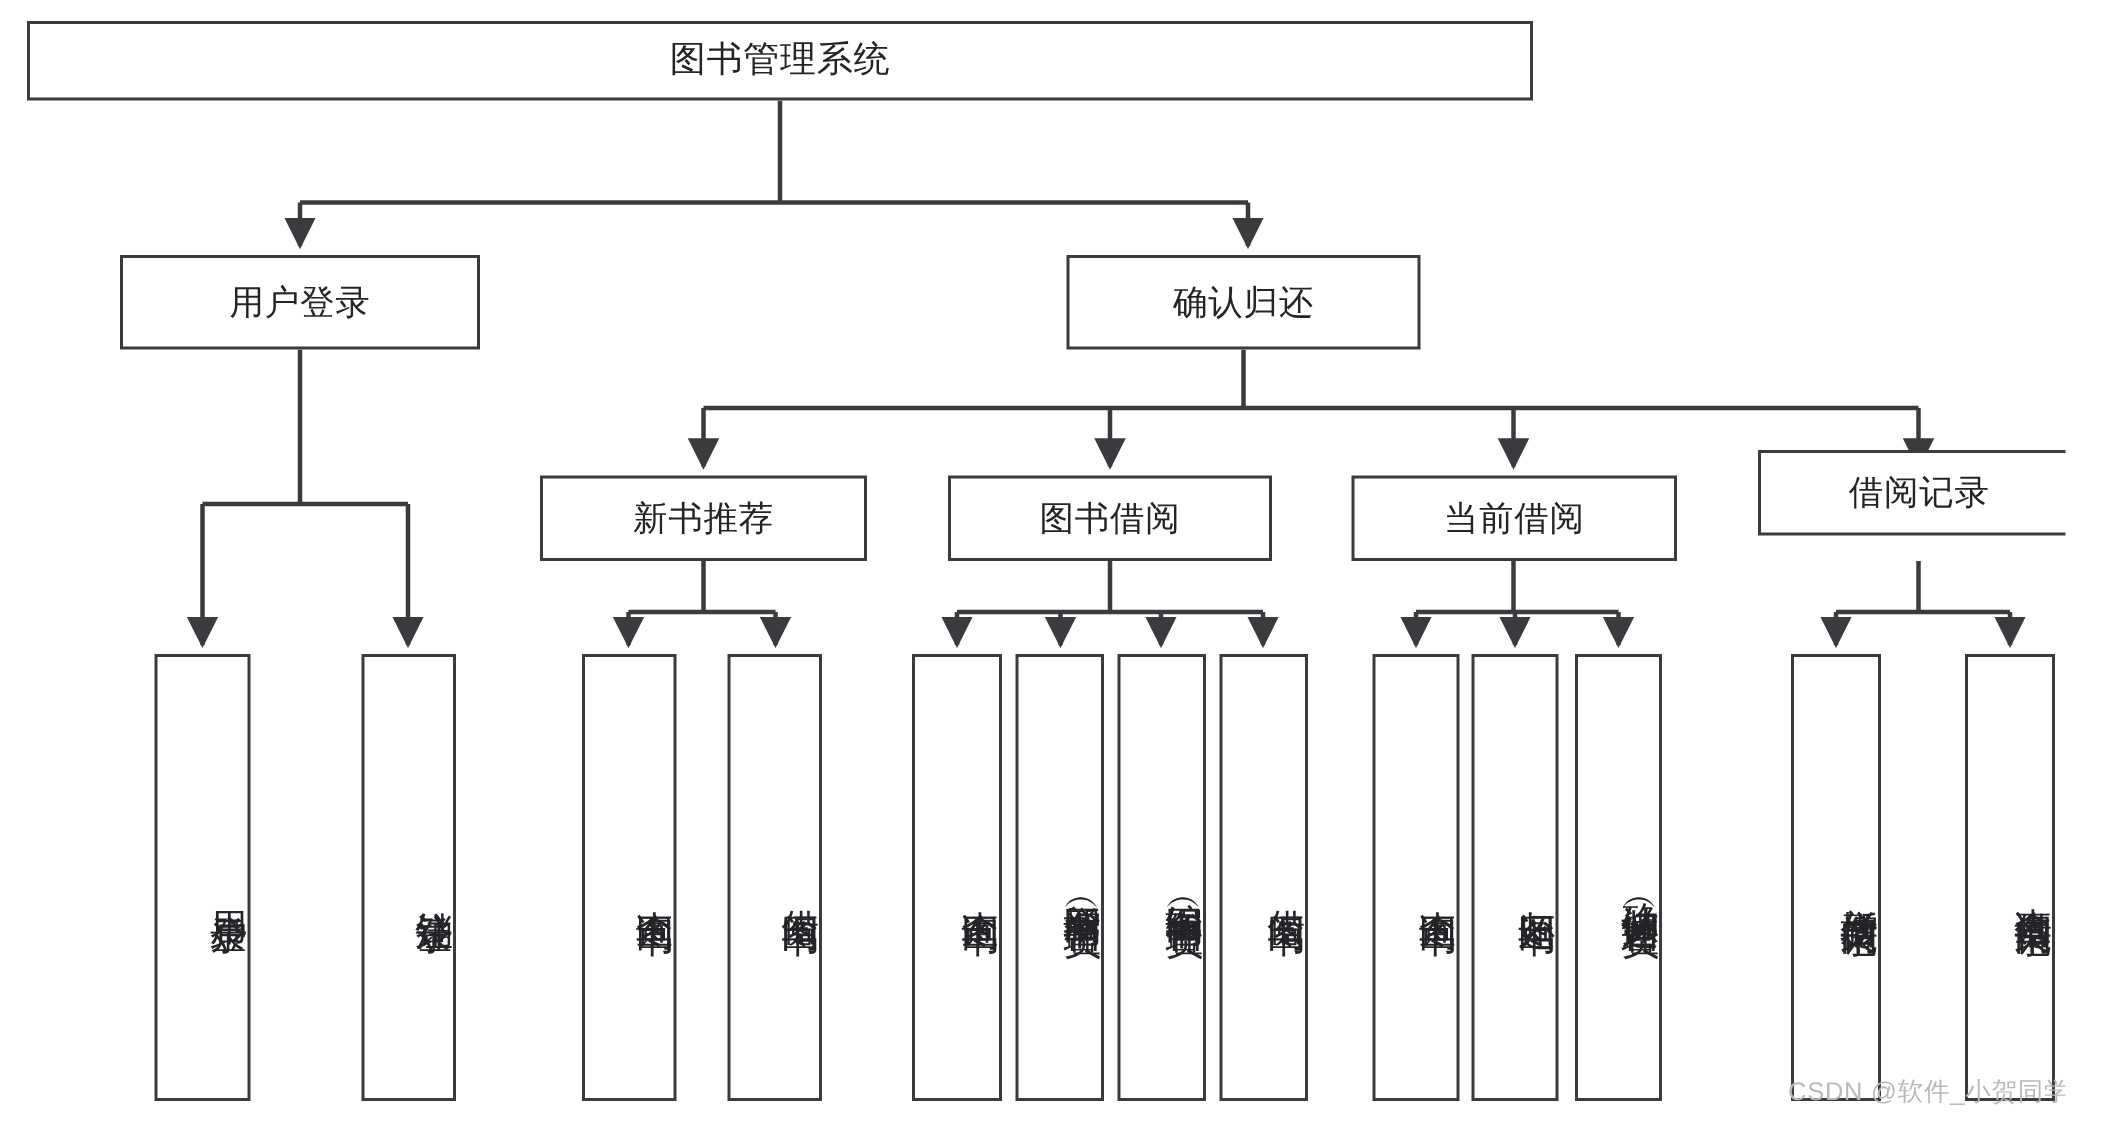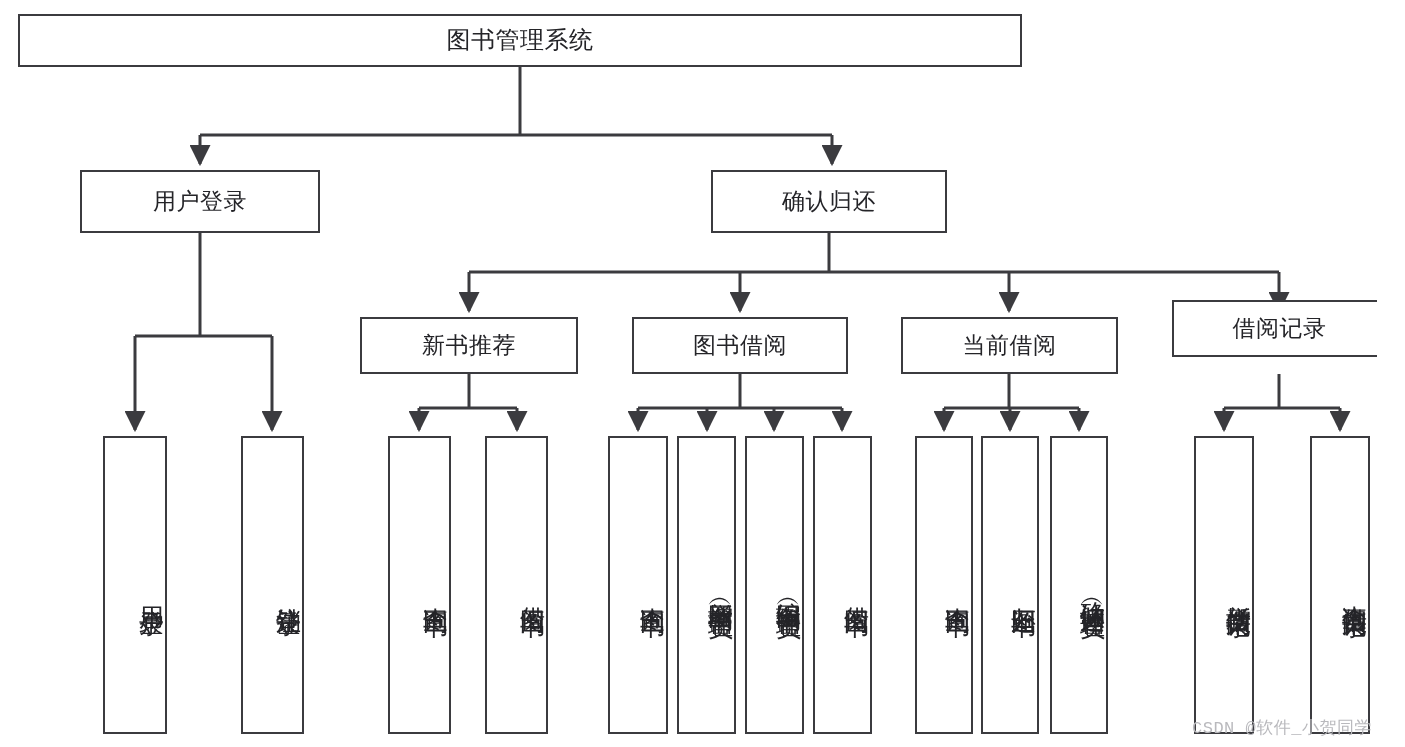--- a/index.html
+++ b/index.html
@@ -191,15 +191,15 @@
   <div class="node vertical" style="left:1050px;top:436px;width:58px;height:298px;">
     <span class="vlabel">确认归还（管理员）</span>
   </div>
   <div class="node vertical" style="left:1194px;top:436px;width:60px;height:298px;">
     <span class="vlabel">新增借阅记录</span>
   </div>
   <div class="node vertical" style="left:1310px;top:436px;width:60px;height:298px;">
     <span class="vlabel">查询借阅记录</span>
   </div>
 
-  <div class="watermark" style="left:1192px;top:716px;font-family:Liberation Mono, monospace;">CSDN @软件_小贺同学</div>
+  <div class="watermark" style="left:1192px;top:716px;">CSDN @软件_小贺同学</div>
 
 </div>
 
 </body></html>

